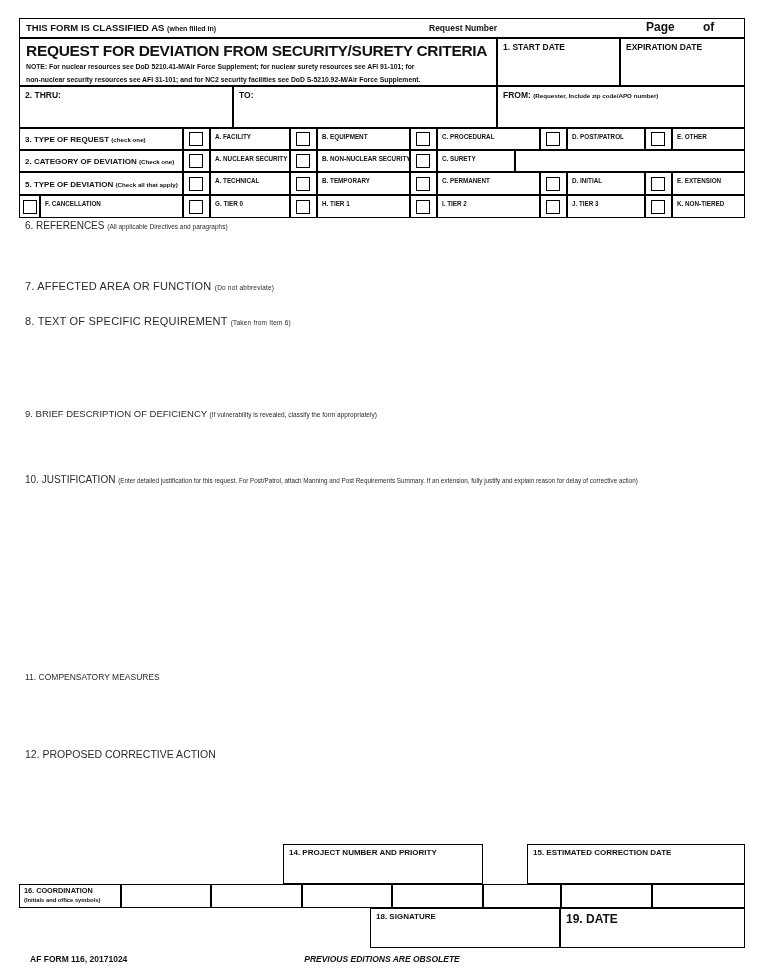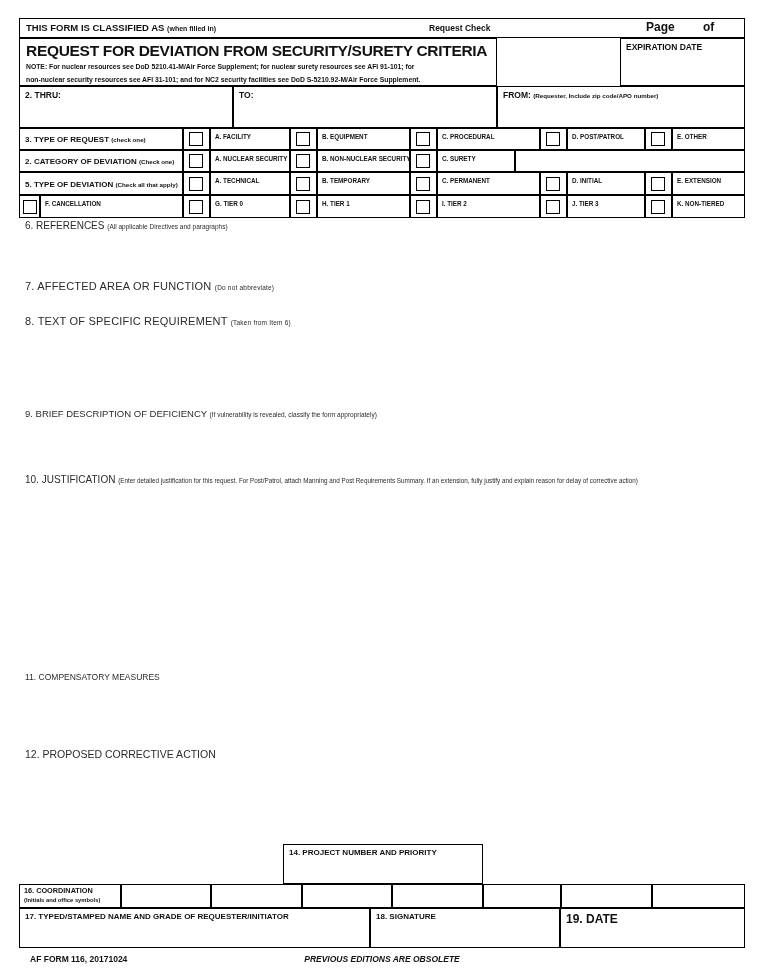--- a/index.html
+++ b/index.html
@@ -37,31 +37,34 @@
 </head>
 <body>
 
 <div class="form">
 
   <div class="c" style="left:0;top:0;width:726px;height:20px">
     <span class="classified" style="position:absolute;left:6px;top:3px;white-space:nowrap">
       <span>THIS FORM IS CLASSIFIED AS</span>
       <span class="small-note">(when filled in)</span>
     </span>
-    <span class="reqnum" style="left:409px;top:4px">Request Check</span>
+    <span class="reqnum" style="left:409px;top:4px">Request Number</span>
     <span class="field-area" style="left:500px;top:2px;width:110px;height:16px"></span>
     <span class="pageof" style="left:626px;top:1px">Page</span>
     <span class="pageof" style="left:683px;top:1px">of</span>
   </div>
 
   <div class="c" style="left:0;top:20px;width:478px;height:48px">
     <div class="title">REQUEST FOR DEVIATION FROM SECURITY/SURETY CRITERIA</div>
     <div class="noteline" style="top:24px">NOTE: For nuclear resources see DoD 5210.41-M/Air Force Supplement; for nuclear surety resources see AFI 91-101; for</div>
     <div class="noteline" style="top:37px">non-nuclear security resources see AFI 31-101; and for NC2 security facilities see DoD S-5210.92-M/Air Force Supplement.</div>
   </div>
+  <div class="c" style="left:478px;top:20px;width:123px;height:48px">
+    <span class="cell-label">1. START DATE</span>
+  </div>
   <div class="c" style="left:601px;top:20px;width:125px;height:48px">
     <span class="cell-label">EXPIRATION DATE</span>
   </div>
 
   <div class="c" style="left:0;top:68px;width:214px;height:42px">
     <span class="cell-label">2. THRU:</span>
   </div>
   <div class="c" style="left:214px;top:68px;width:264px;height:42px">
     <span class="cell-label">TO:</span>
   </div>
@@ -244,39 +247,39 @@
   </div>
   <div class="field-area" style="left:0;top:665px;width:726px;height:62px"></div>
 
   <div class="sec s12" style="left:6px;top:730px">
     <span>12. PROPOSED CORRECTIVE ACTION</span>
   </div>
   <div class="field-area" style="left:0;top:743px;width:726px;height:80px"></div>
 
   <div class="c" style="left:264px;top:826px;width:200px;height:40px">
     <span class="cell-label" style="font-size:8px">14. PROJECT NUMBER AND PRIORITY</span>
+  </div>
+  <div class="c" style="left:508px;top:826px;width:218px;height:40px">
+    <span class="cell-label" style="font-size:8px">15. ESTIMATED CORRECTION DATE</span>
   </div>
 
   <div class="c" style="left:0;top:866px;width:102px;height:24px">
     <span class="coordlbl">
       <span>16. COORDINATION</span><br>
       <span class="small-note">(Initials and office symbols)</span>
     </span>
   </div>
   <div class="c" style="left:102px;top:866px;width:90px;height:24px"></div>
   <div class="c" style="left:192px;top:866px;width:91px;height:24px"></div>
   <div class="c" style="left:283px;top:866px;width:90px;height:24px"></div>
   <div class="c" style="left:373px;top:866px;width:91px;height:24px"></div>
   <div class="c" style="left:464px;top:866px;width:78px;height:24px"></div>
   <div class="c" style="left:542px;top:866px;width:91px;height:24px"></div>
   <div class="c" style="left:633px;top:866px;width:93px;height:24px"></div>
 
-  <div class="c" style="left:0;top:890px;width:351px;height:40px">
-    <span class="cell-label" style="font-size:8px">17. TYPED/STAMPED NAME AND GRADE OF REQUESTER/INITIATOR</span>
-  </div>
   <div class="c" style="left:351px;top:890px;width:190px;height:40px">
     <span class="cell-label" style="font-size:8px">18. SIGNATURE</span>
   </div>
   <div class="c" style="left:541px;top:890px;width:185px;height:40px">
     <span class="cell-label" style="font-size:12px">19. DATE</span>
   </div>
 
   <div class="footer-left">AF FORM 116, 20171024</div>
   <div class="footer-center">PREVIOUS EDITIONS ARE OBSOLETE</div>
 

